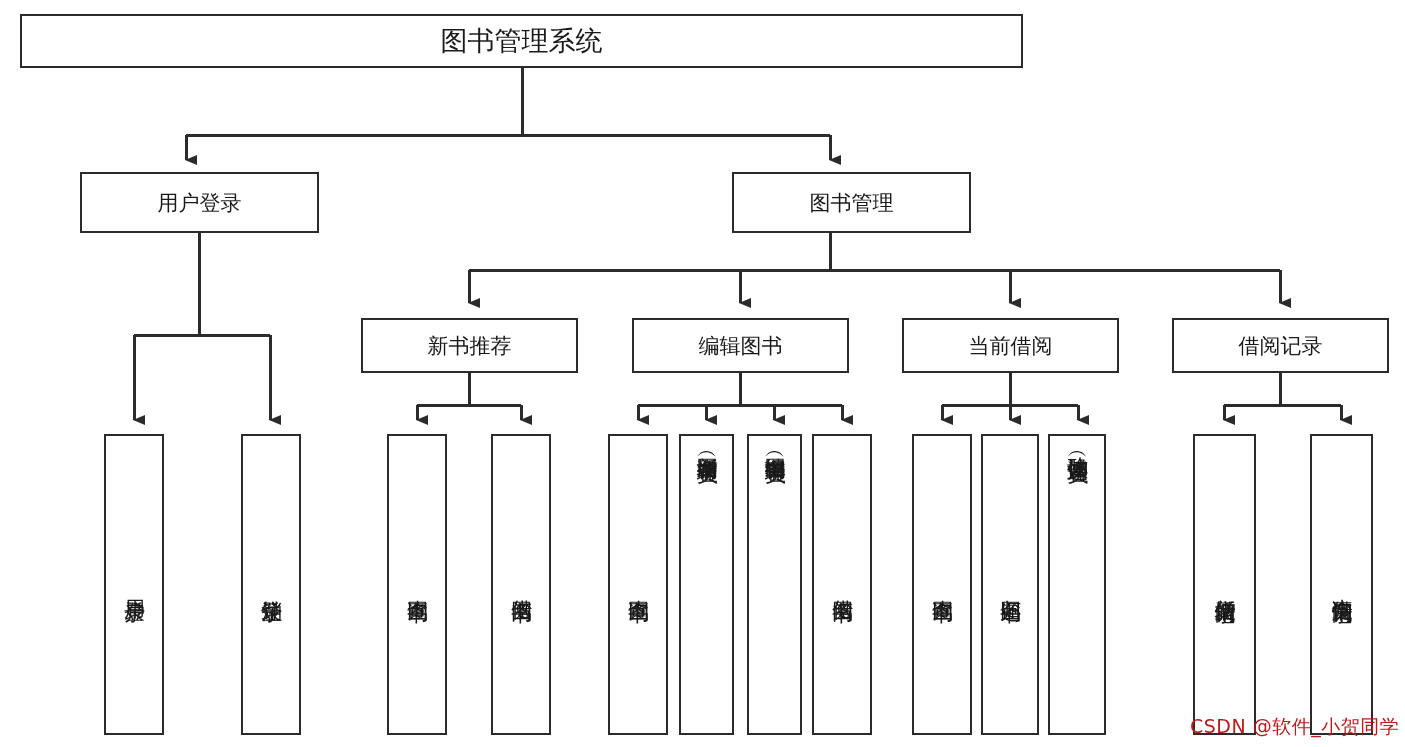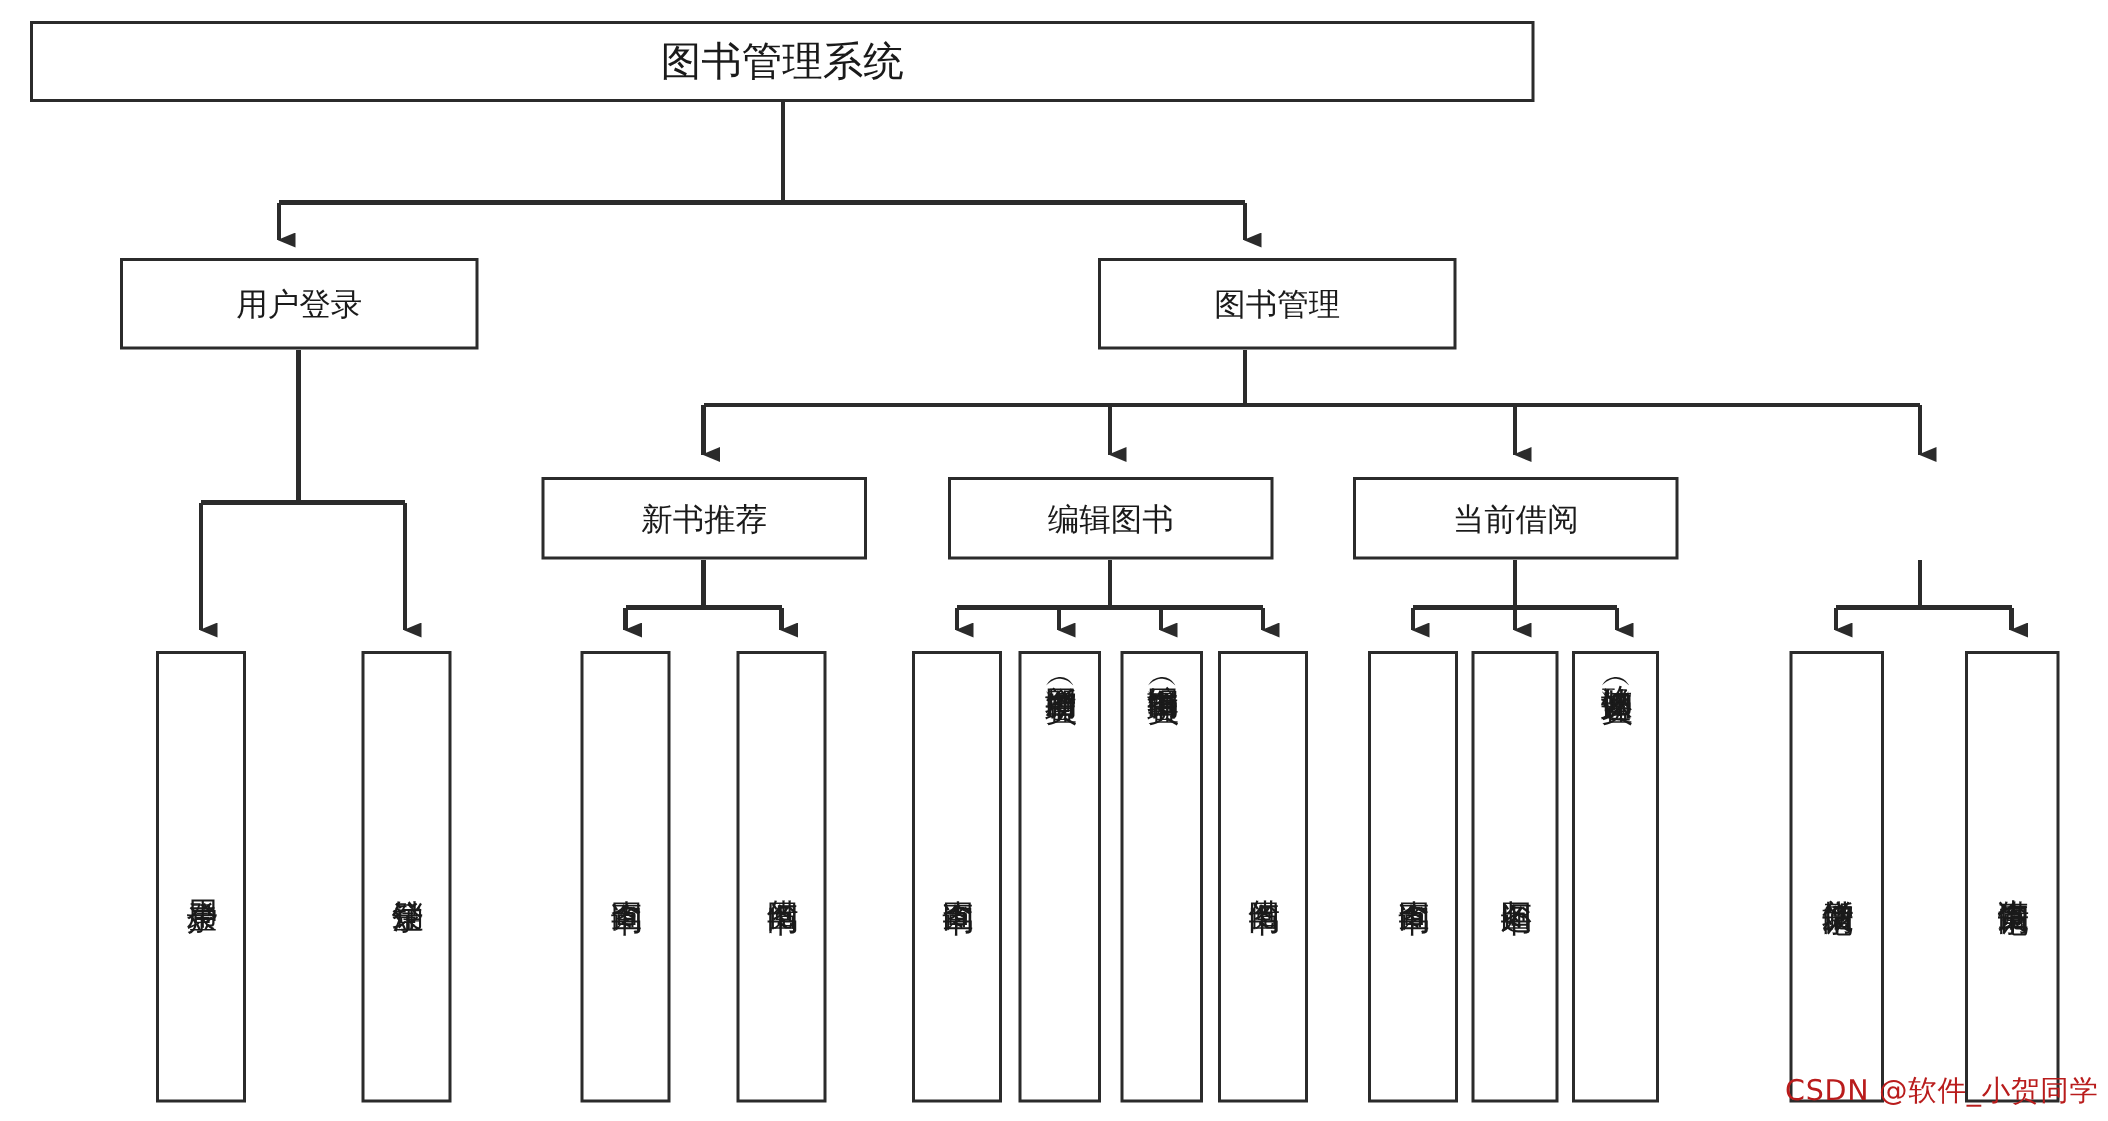--- a/index.html
+++ b/index.html
@@ -151,20 +151,23 @@
   </div>
 
   <div class="node lvl3" style="left:632px; top:318px; width:217px; height:55px;">
     <span>编辑图书</span>
   </div>
 
   <div class="node lvl3" style="left:902px; top:318px; width:217px; height:55px;">
     <span>当前借阅</span>
   </div>
 
+  <div class="node lvl3" style="left:1172px; top:318px; width:217px; height:55px;">
+    <span>借阅记录</span>
+  </div>
 
   <div class="node leaf" style="left:104px; top:434px; width:60px; height:301px;">
     <div class="vcell mid">
       <span class="vtext">用户登录</span>
     </div>
   </div>
 
   <div class="node leaf" style="left:241px; top:434px; width:60px; height:301px;">
     <div class="vcell mid">
       <span class="vtext">注销登录</span>

